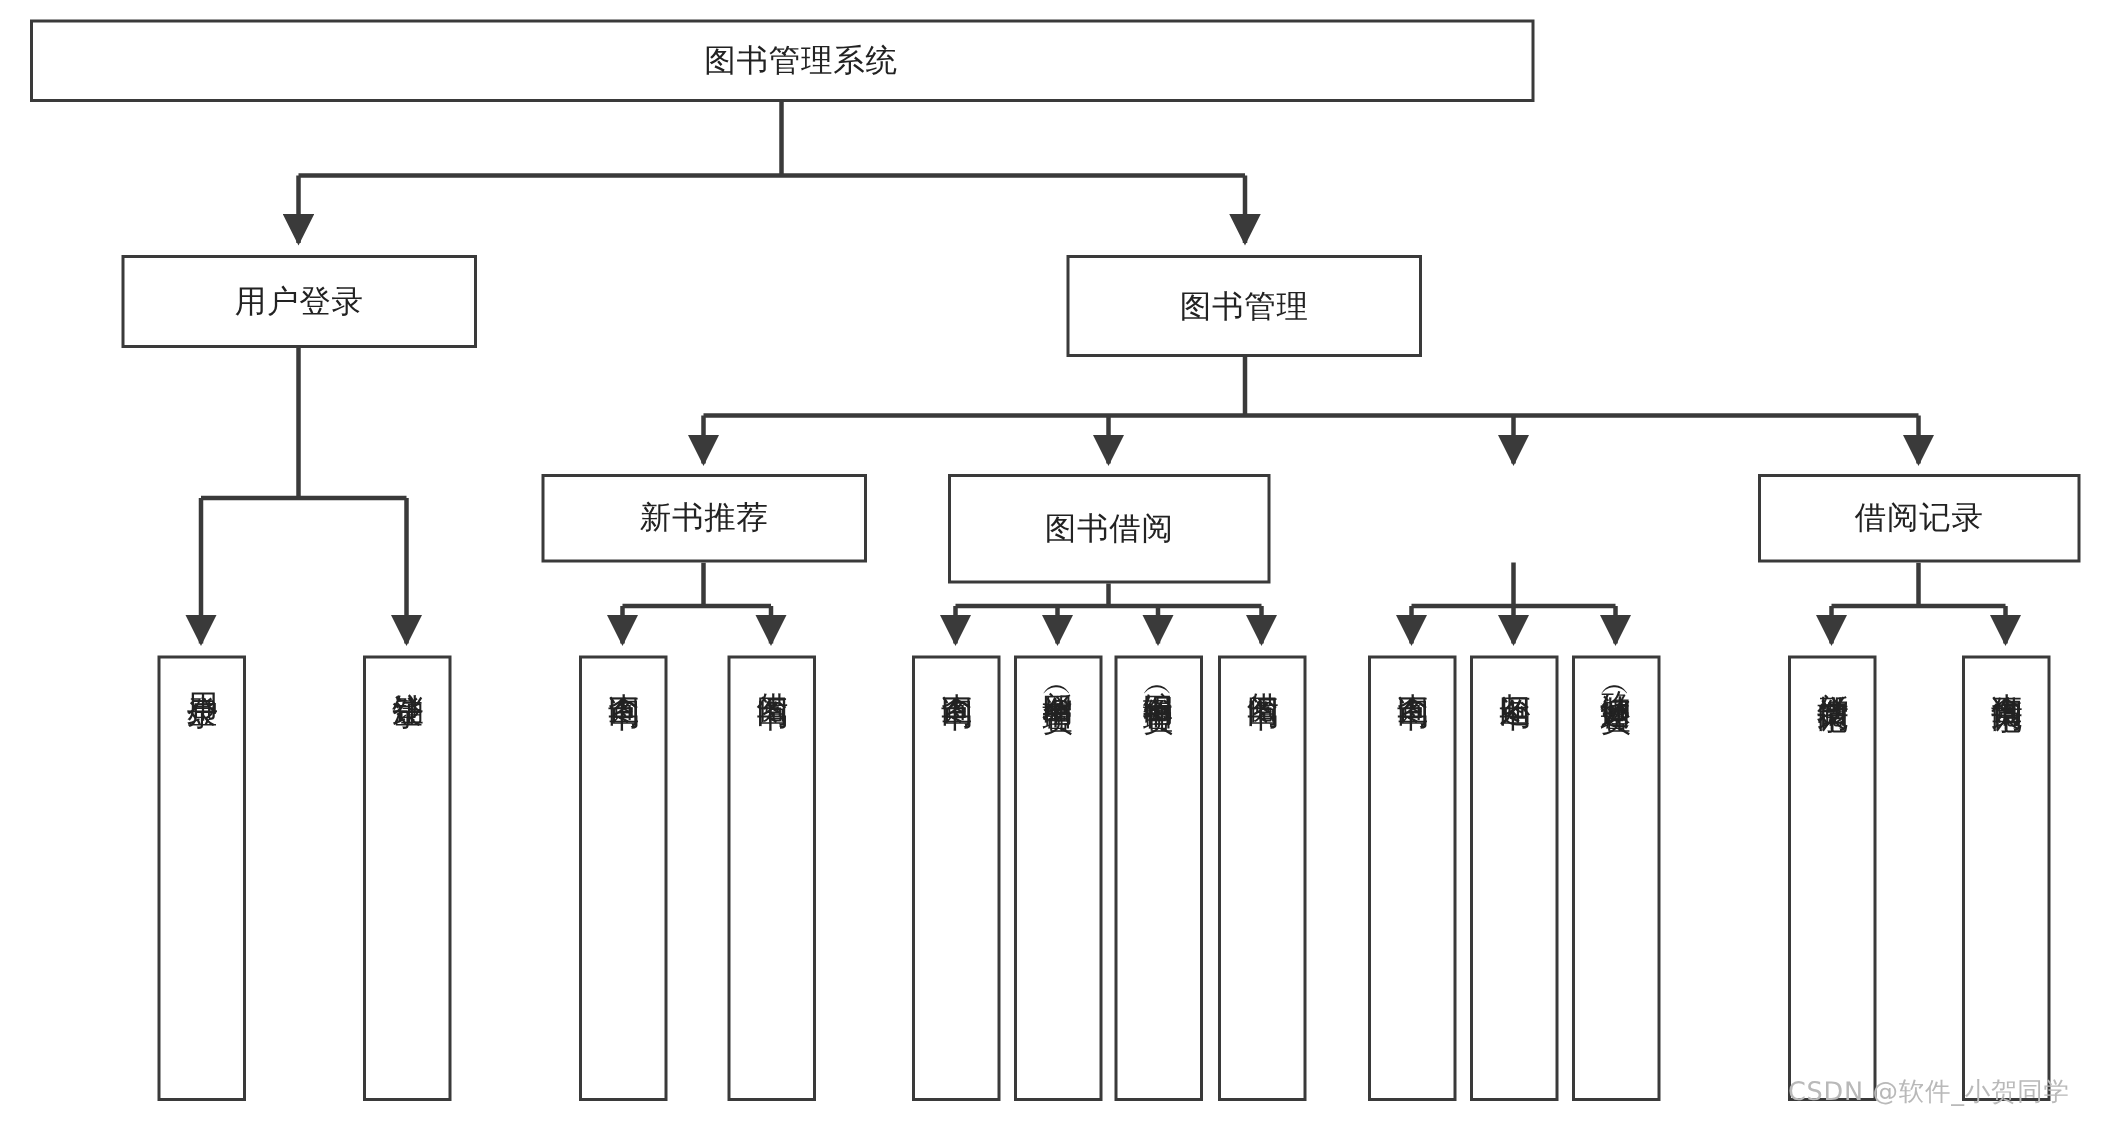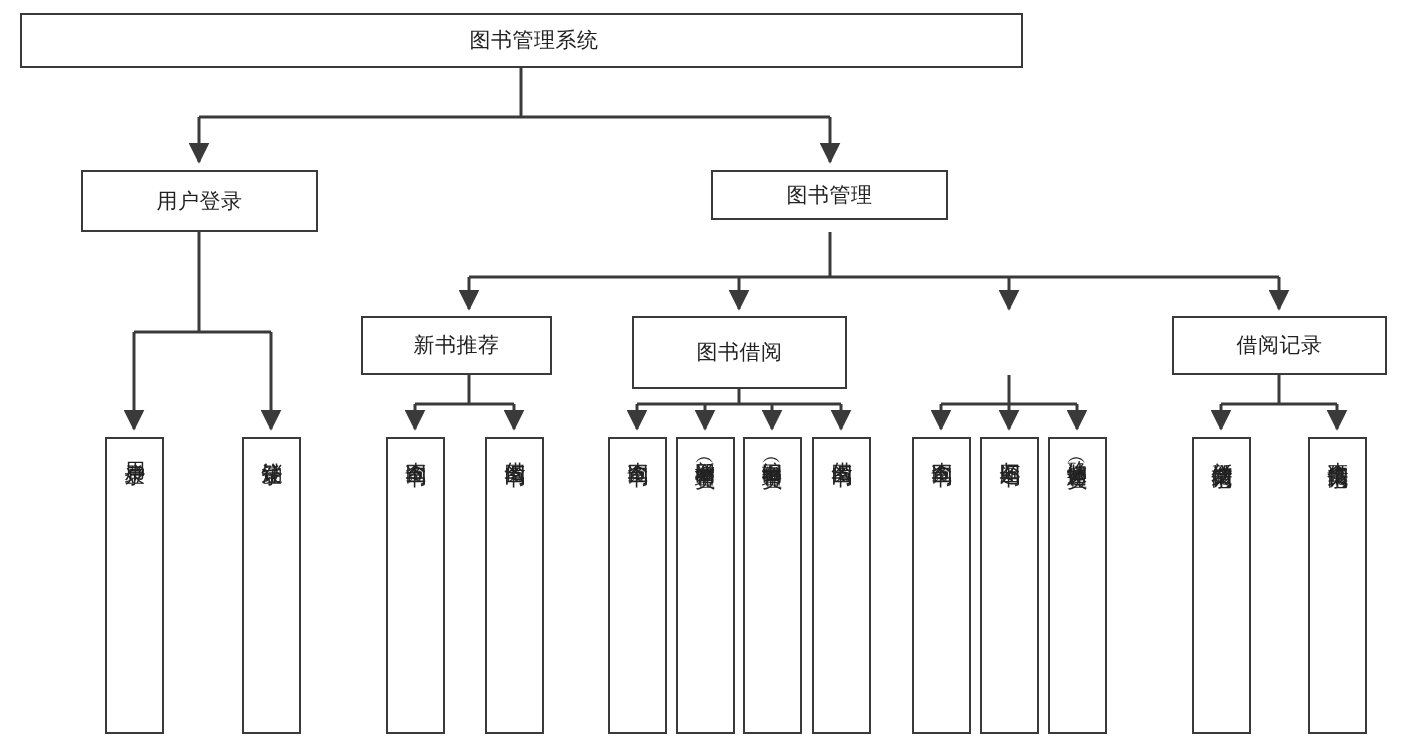--- a/index.html
+++ b/index.html
@@ -130,25 +130,25 @@
   </svg>
 
   <div class="node root" style="left:20px; top:13px; width:1003px; height:55px;padding-left:25px;">
     <span class="lbl">图书管理系统</span>
   </div>
 
   <div class="node horiz" style="left:81px; top:170px; width:237px; height:62px;">
     <span class="lbl">用户登录</span>
   </div>
 
-  <div class="node horiz" style="left:711px; top:170px; width:237px; height:50px;">
+  <div class="node horiz" style="left:711px; top:170px; width:237px; height:68px;">
     <span class="lbl">图书管理</span>
   </div>
 
-  <div class="node horiz" style="left:361px; top:316px; width:191px; height:59px;">
+  <div class="node horiz" style="left:361px; top:316px; width:217px; height:59px;">
     <span class="lbl">新书推荐</span>
   </div>
 
   <div class="node horiz" style="left:632px; top:316px; width:215px; height:73px;">
     <span class="lbl">图书借阅</span>
   </div>
 
 
   <div class="node horiz" style="left:1172px; top:316px; width:215px; height:59px;">
     <span class="lbl">借阅记录</span>
@@ -199,14 +199,15 @@
   </div>
 
   <div class="node vert" style="left:1192px; top:437px; width:59px; height:297px;">
     <span class="lbl">新增借阅记录</span>
   </div>
 
   <div class="node vert" style="left:1308px; top:437px; width:59px; height:297px;">
     <span class="lbl">查询借阅记录</span>
   </div>
 
+  <div class="watermark" style="left:1192px; top:716px;">CSDN @软件_小贺同学</div>
 
 </div>
 
 </body></html>

